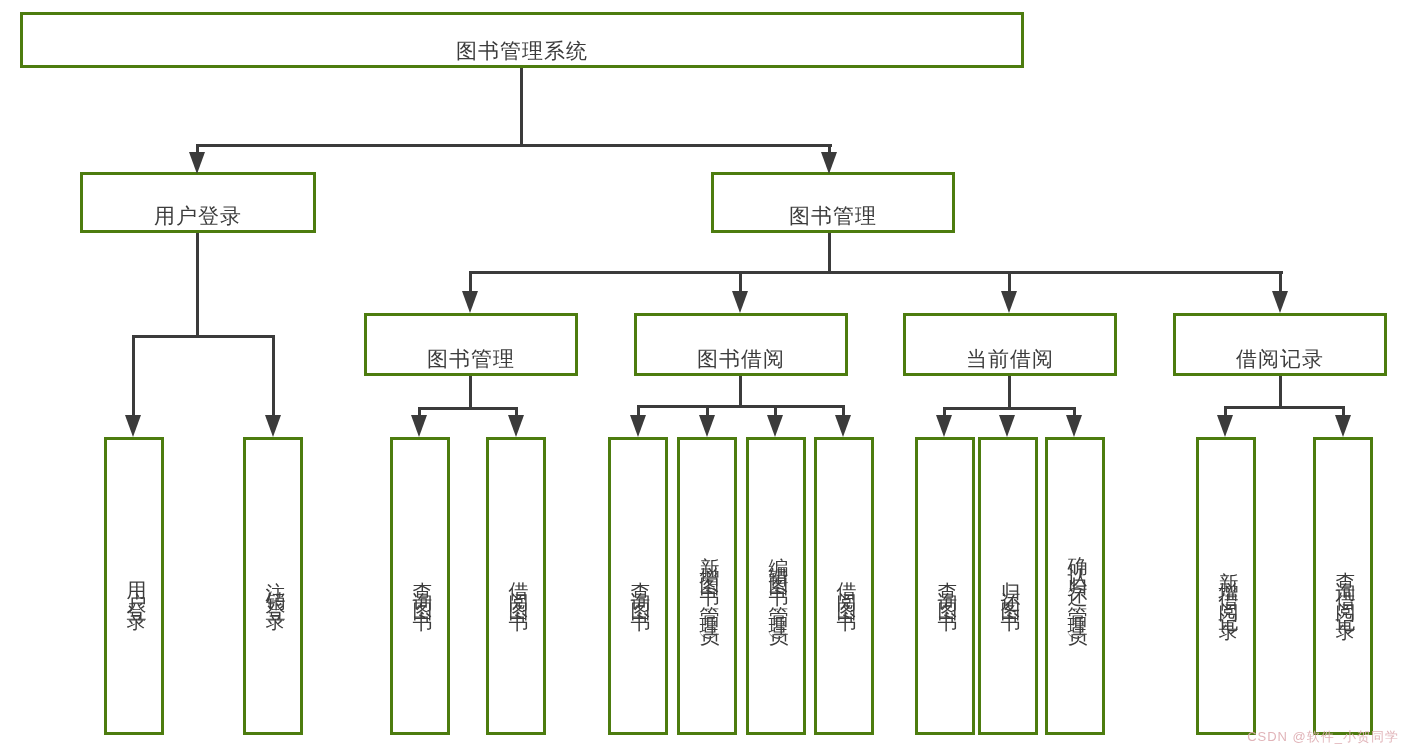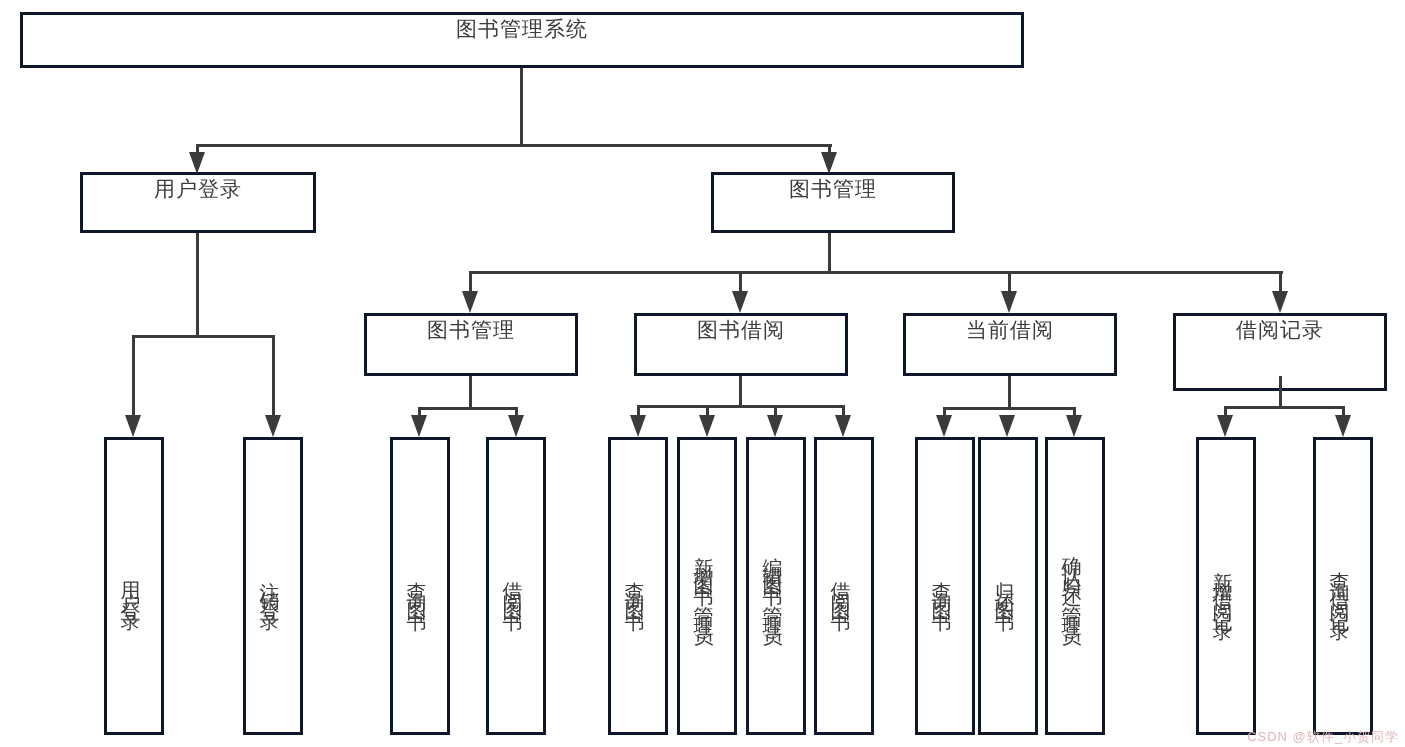--- a/index.html
+++ b/index.html
@@ -7,24 +7,24 @@
     position:relative;
     width:1405px;height:747px;
     background:#ffffff;
     font-family:"Liberation Sans","DejaVu Sans",sans-serif;
     color:#3c3c3c;
     overflow:hidden;
   }
   .box{
     position:absolute;
     box-sizing:border-box;
-    border:3px solid #0f172a;
+    border:3px solid #4d7c0f;
     background:#ffffff;
     display:flex;
-    align-items:flex-start;
+    align-items:flex-end;
     justify-content:center;
     text-align:center;
   }
   .h-label{font-size:21px;letter-spacing:1px;}
   .leaf{
     writing-mode:vertical-rl;
     text-orientation:mixed;
     font-size:20px;
     letter-spacing:10px;
     line-height:60px;
@@ -68,21 +68,21 @@
   </div>
 
   <div class="box h-label" style="left:634px;top:313px;width:214px;height:63px;">
     <span>图书借阅</span>
   </div>
 
   <div class="box h-label" style="left:903px;top:313px;width:214px;height:63px;">
     <span>当前借阅</span>
   </div>
 
-  <div class="box h-label" style="left:1173px;top:313px;width:214px;height:78px;">
+  <div class="box h-label" style="left:1173px;top:313px;width:214px;height:63px;">
     <span>借阅记录</span>
   </div>
 
   <div class="box leaf" style="left:104px;top:437px;width:60px;height:298px;">用户登录</div>
 
   <div class="box leaf" style="left:243px;top:437px;width:60px;height:298px;">注销登录</div>
 
   <div class="box leaf" style="left:390px;top:437px;width:60px;height:298px;">查询图书</div>
 
   <div class="box leaf" style="left:486px;top:437px;width:60px;height:298px;">借阅图书</div>

